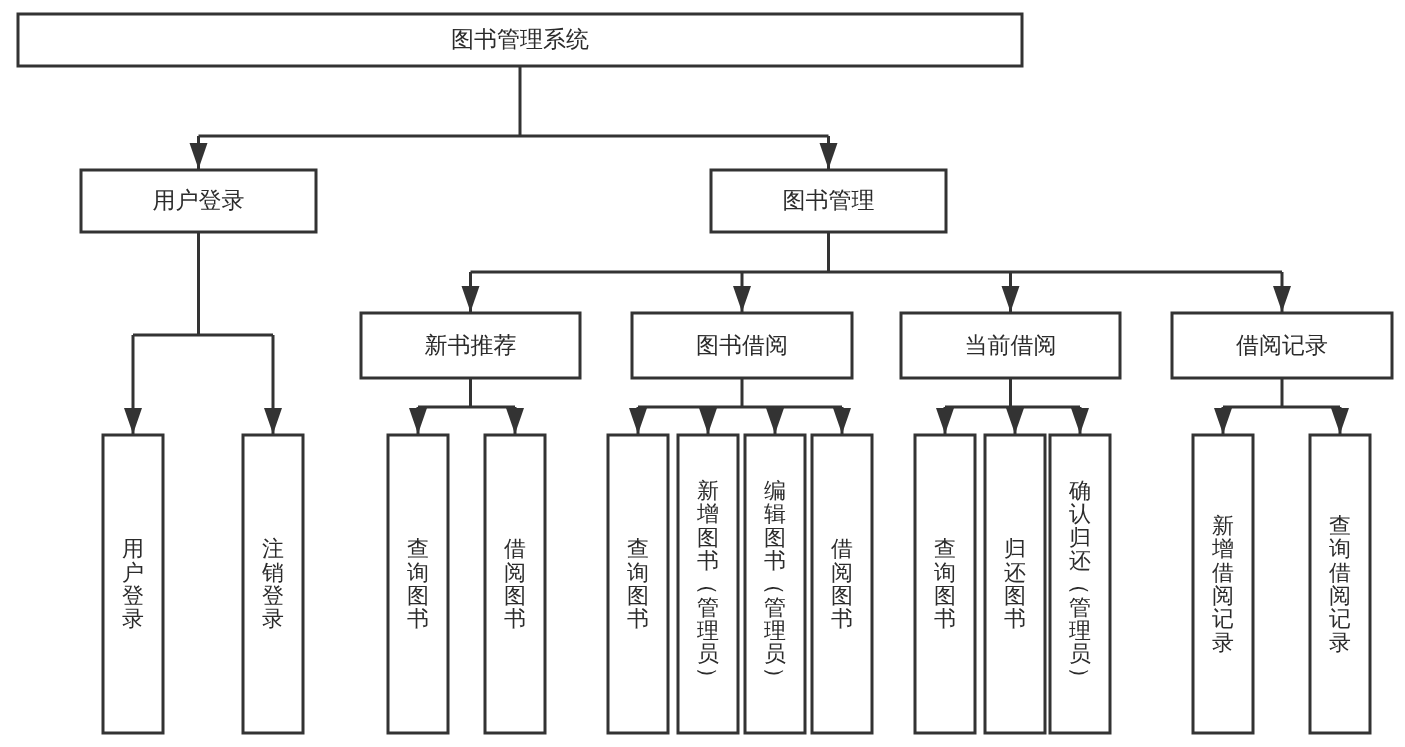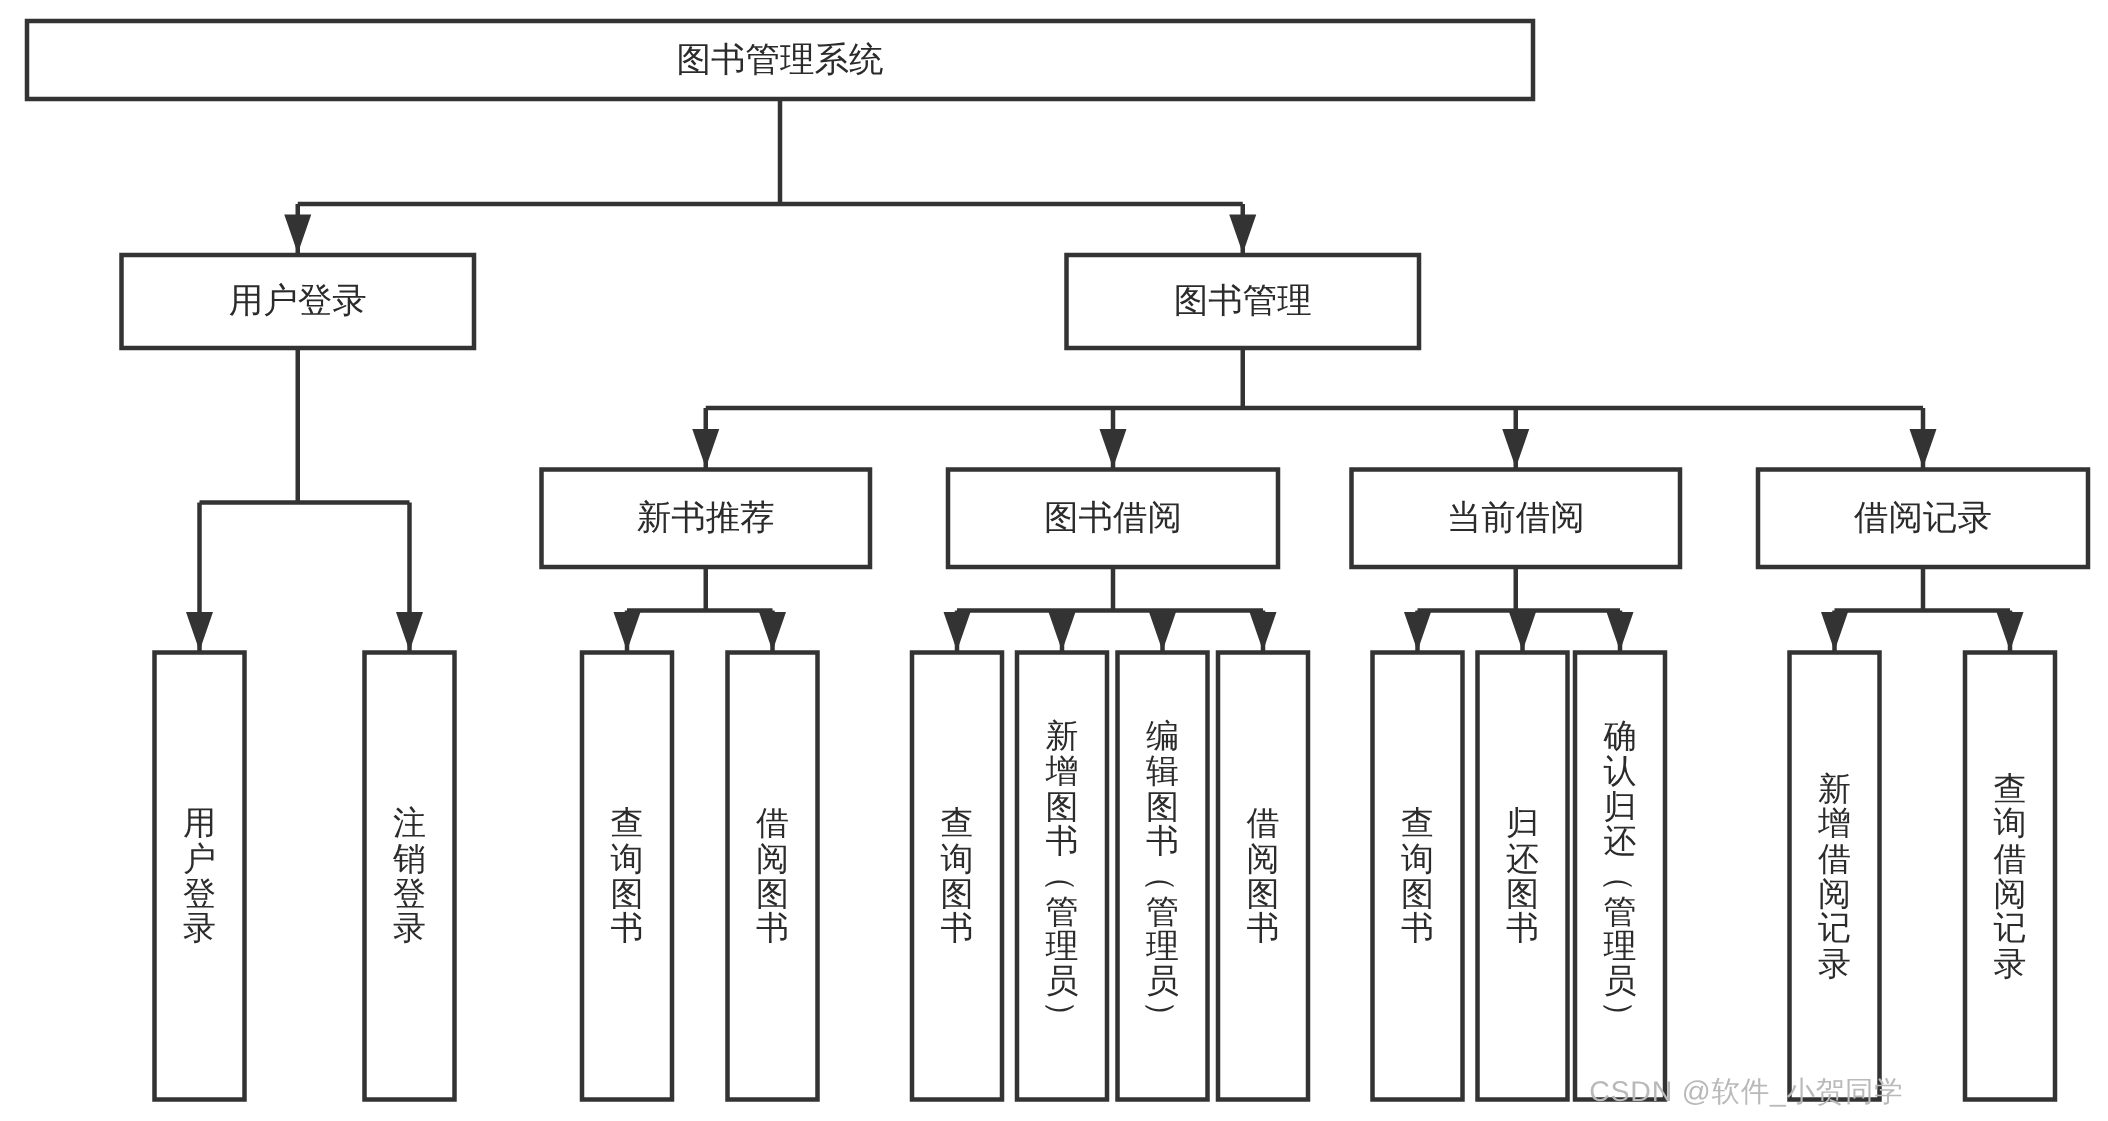--- a/index.html
+++ b/index.html
@@ -264,14 +264,13 @@
       </div>
       <div class="vlabel" style="left: 1310px; top: 435px; width: 60px; height: 298px;">
         <span class="vchar">查</span>
         <span class="vchar">询</span>
         <span class="vchar">借</span>
         <span class="vchar">阅</span>
         <span class="vchar">记</span>
         <span class="vchar">录</span>
       </div>
     </div>
-  <div id="watermark">CSDN @软件_小贺同学</div>
 </div>
 
 </body></html>

